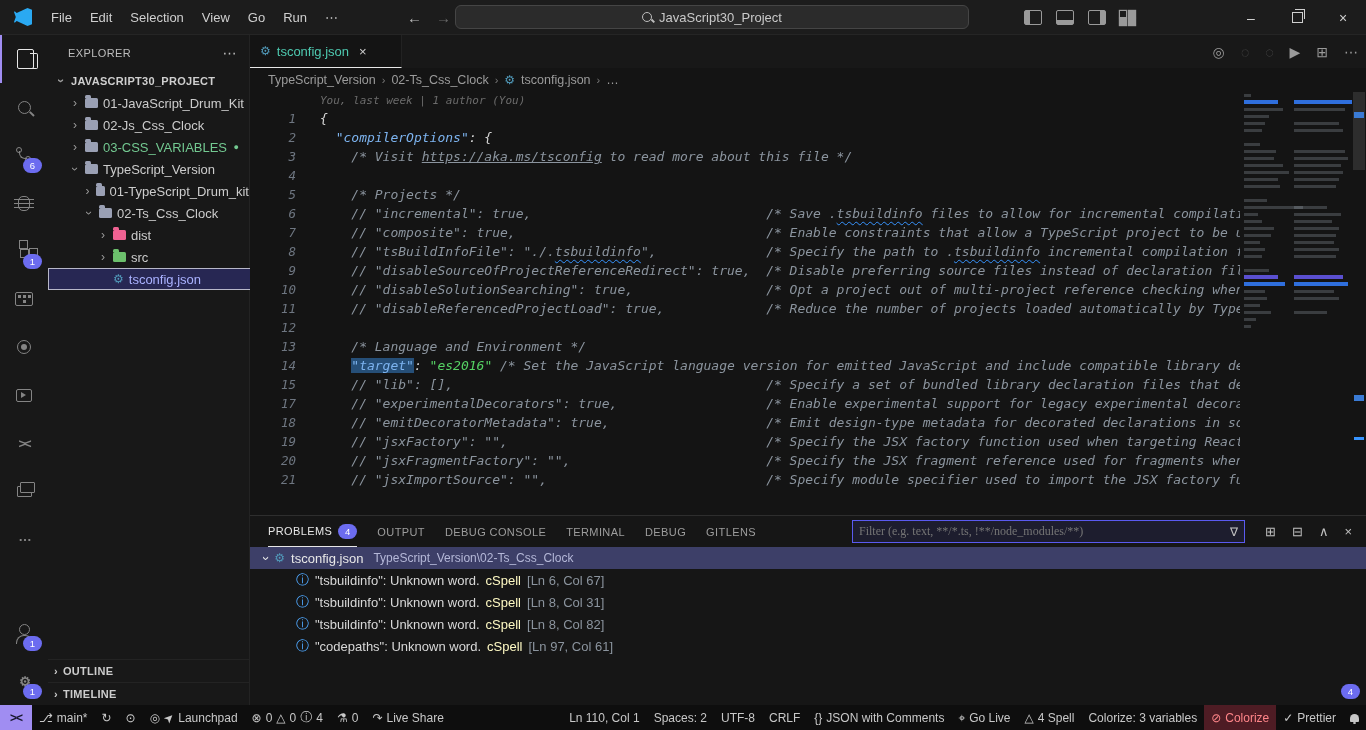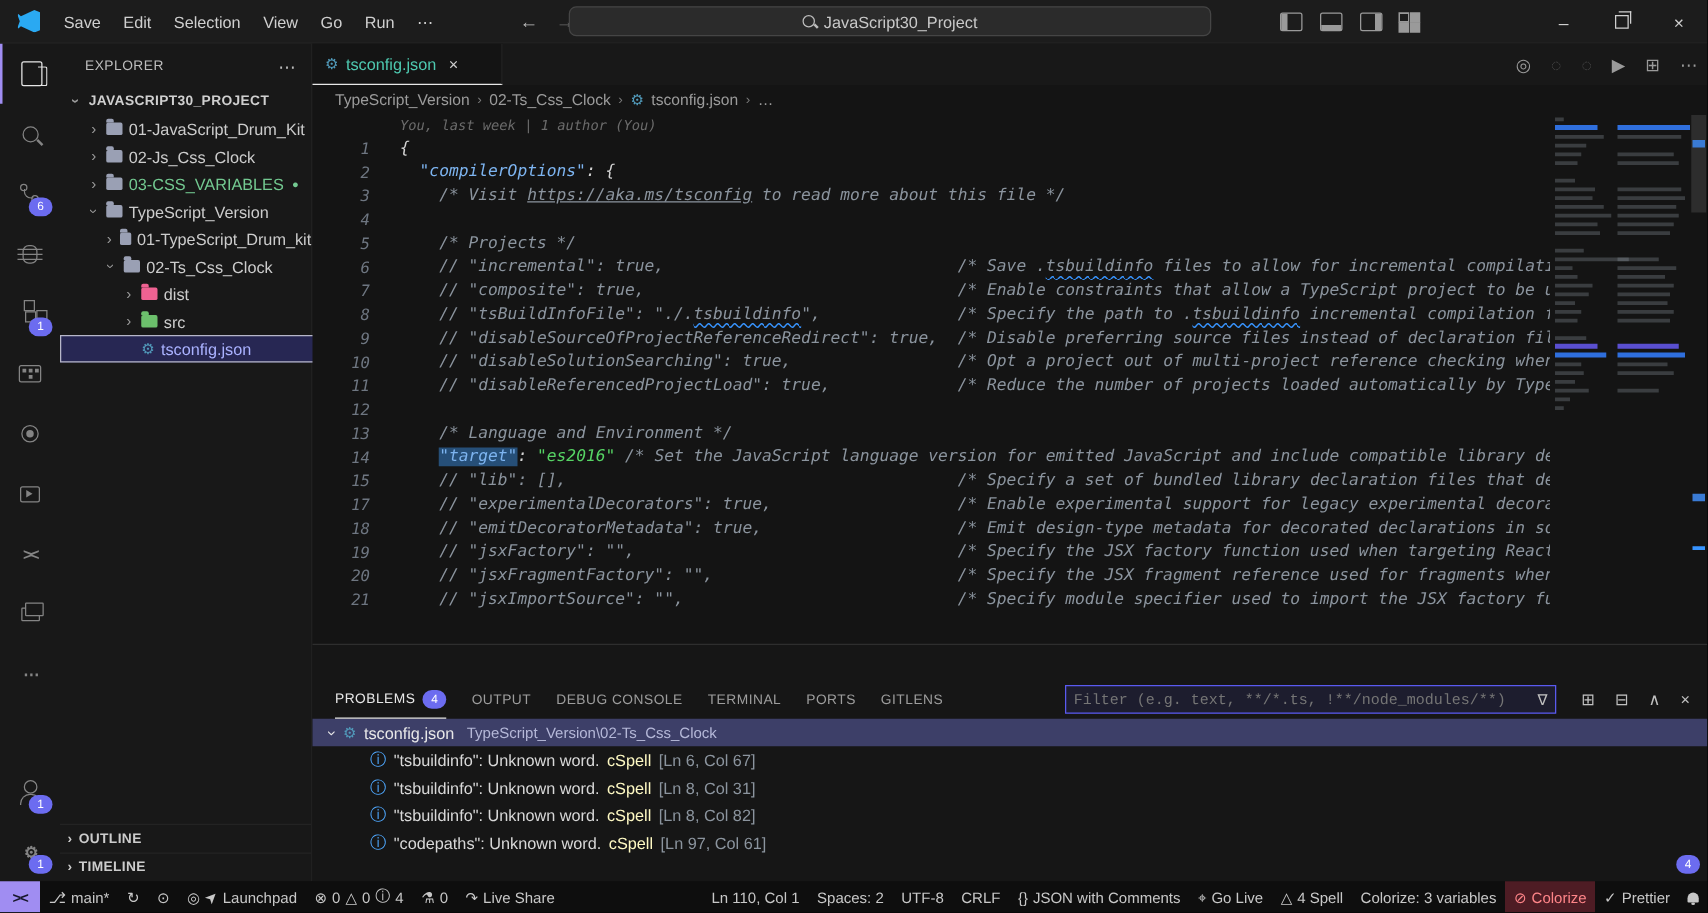--- a/index.html
+++ b/index.html
@@ -126,29 +126,29 @@
   .mm-row{height:7px;position:relative;}
   .mm-bar{position:absolute;top:2px;height:2.6px;background:rgba(150,158,170,.30);}
   .mm-bar.hl{background:#2f6fdd;height:4px;top:1px;}
   .mm-bar.pp{background:#5a4fd0;height:4px;top:1px;}
   #oruler{position:absolute;top:0;right:0;width:14px;bottom:0;background:#141414;}
   #oruler .slider{position:absolute;left:1px;right:1px;top:0;height:78px;background:rgba(121,121,121,.25);}
   .odec{position:absolute;left:2px;right:2px;}
   
   #panel{position:absolute;left:0;right:0;bottom:0;height:190px;background:#161616;
          border-top:1px solid #2e2e2e;box-sizing:border-box;}
-  #panel-header{height:31px;display:flex;align-items:center;position:relative;margin-top:28px;}
+  #panel-header{height:31px;display:flex;align-items:center;position:relative;}
   #panel-tabs{display:flex;gap:20px;padding-left:18px;}
   .ptab{font-size:11px;letter-spacing:.4px;color:#9d9d9d;height:31px;display:flex;align-items:center;gap:6px;}
   .ptab.active{color:#e7e7e7;border-bottom:1.4px solid #e7e7e7;box-sizing:border-box;}
   .ptab .badge{position:static;}
   #panel-filter{position:absolute;left:602px;top:4px;width:393px;height:23px;background:#1d1d2e;
                 border:1px solid #5a5af0;display:flex;align-items:center;box-sizing:border-box;}
   #panel-filter input{flex:1;background:transparent;border:none;outline:none;color:#9a9ab8;
-                font-size:12px;padding:0 6px;font-family:Liberation Mono, monospace;}
+                font-size:12px;padding:0 6px;font-family:Liberation Serif, serif;}
   #filter-funnel{color:#c0c0c0;font-size:12px;padding-right:6px;}
   #panel-actions{position:absolute;right:14px;top:0;height:31px;display:flex;align-items:center;gap:16px;
                  color:#c0c0c0;font-size:13px;}
   .prow{height:22px;display:flex;align-items:center;gap:6px;font-size:13px;white-space:nowrap;}
   .prow.file{background:#3d3f68;padding-left:14px;color:#e8e8e8;}
   .prow.file .path{color:#b5b8d8;font-size:12px;margin-left:4px;}
   .prow.entry{padding-left:46px;color:#d8d8d8;}
   .prow .src{color:#fef9c3;}
   .prow .loc{color:#8b949e;}
   .info-ic{color:#4fa8ff;font-size:13px;}
@@ -165,21 +165,21 @@
   .bell::after{content:"";position:absolute;left:3px;bottom:-2.5px;width:3px;height:2px;background:#c8c8c8;border-radius:50%;}
 </style>
 </head>
 <body>
 
 <div id="app">
 
   <header id="titlebar">
     <div id="logo"></div>
     <div id="menubar" style="display: flex;">
-        <span class="menu-item">Save</span>
+        <span class="menu-item">File</span>
         <span class="menu-item">Edit</span>
         <span class="menu-item">Selection</span>
         <span class="menu-item">View</span>
         <span class="menu-item">Go</span>
         <span class="menu-item">Run</span>
         <span class="menu-item">⋯</span>
       </div>
     <div id="nav-arrows">
       <span id="nav-back">←</span>
       <span id="nav-fwd">→</span>
@@ -512,21 +512,21 @@
             <div class="ptab">
               <span>OUTPUT</span>
             </div>
             <div class="ptab">
               <span>DEBUG CONSOLE</span>
             </div>
             <div class="ptab">
               <span>TERMINAL</span>
             </div>
             <div class="ptab">
-              <span>PORTS</span>
+              <span>DEBUG</span>
             </div>
             <div class="ptab">
               <span>GITLENS</span>
             </div>
           </div>
         <div id="panel-filter">
           <input placeholder="Filter (e.g. text, **/*.ts, !**/node_modules/**)" style="">
           <span id="filter-funnel">∇</span>
         </div>
         <div id="panel-actions">

